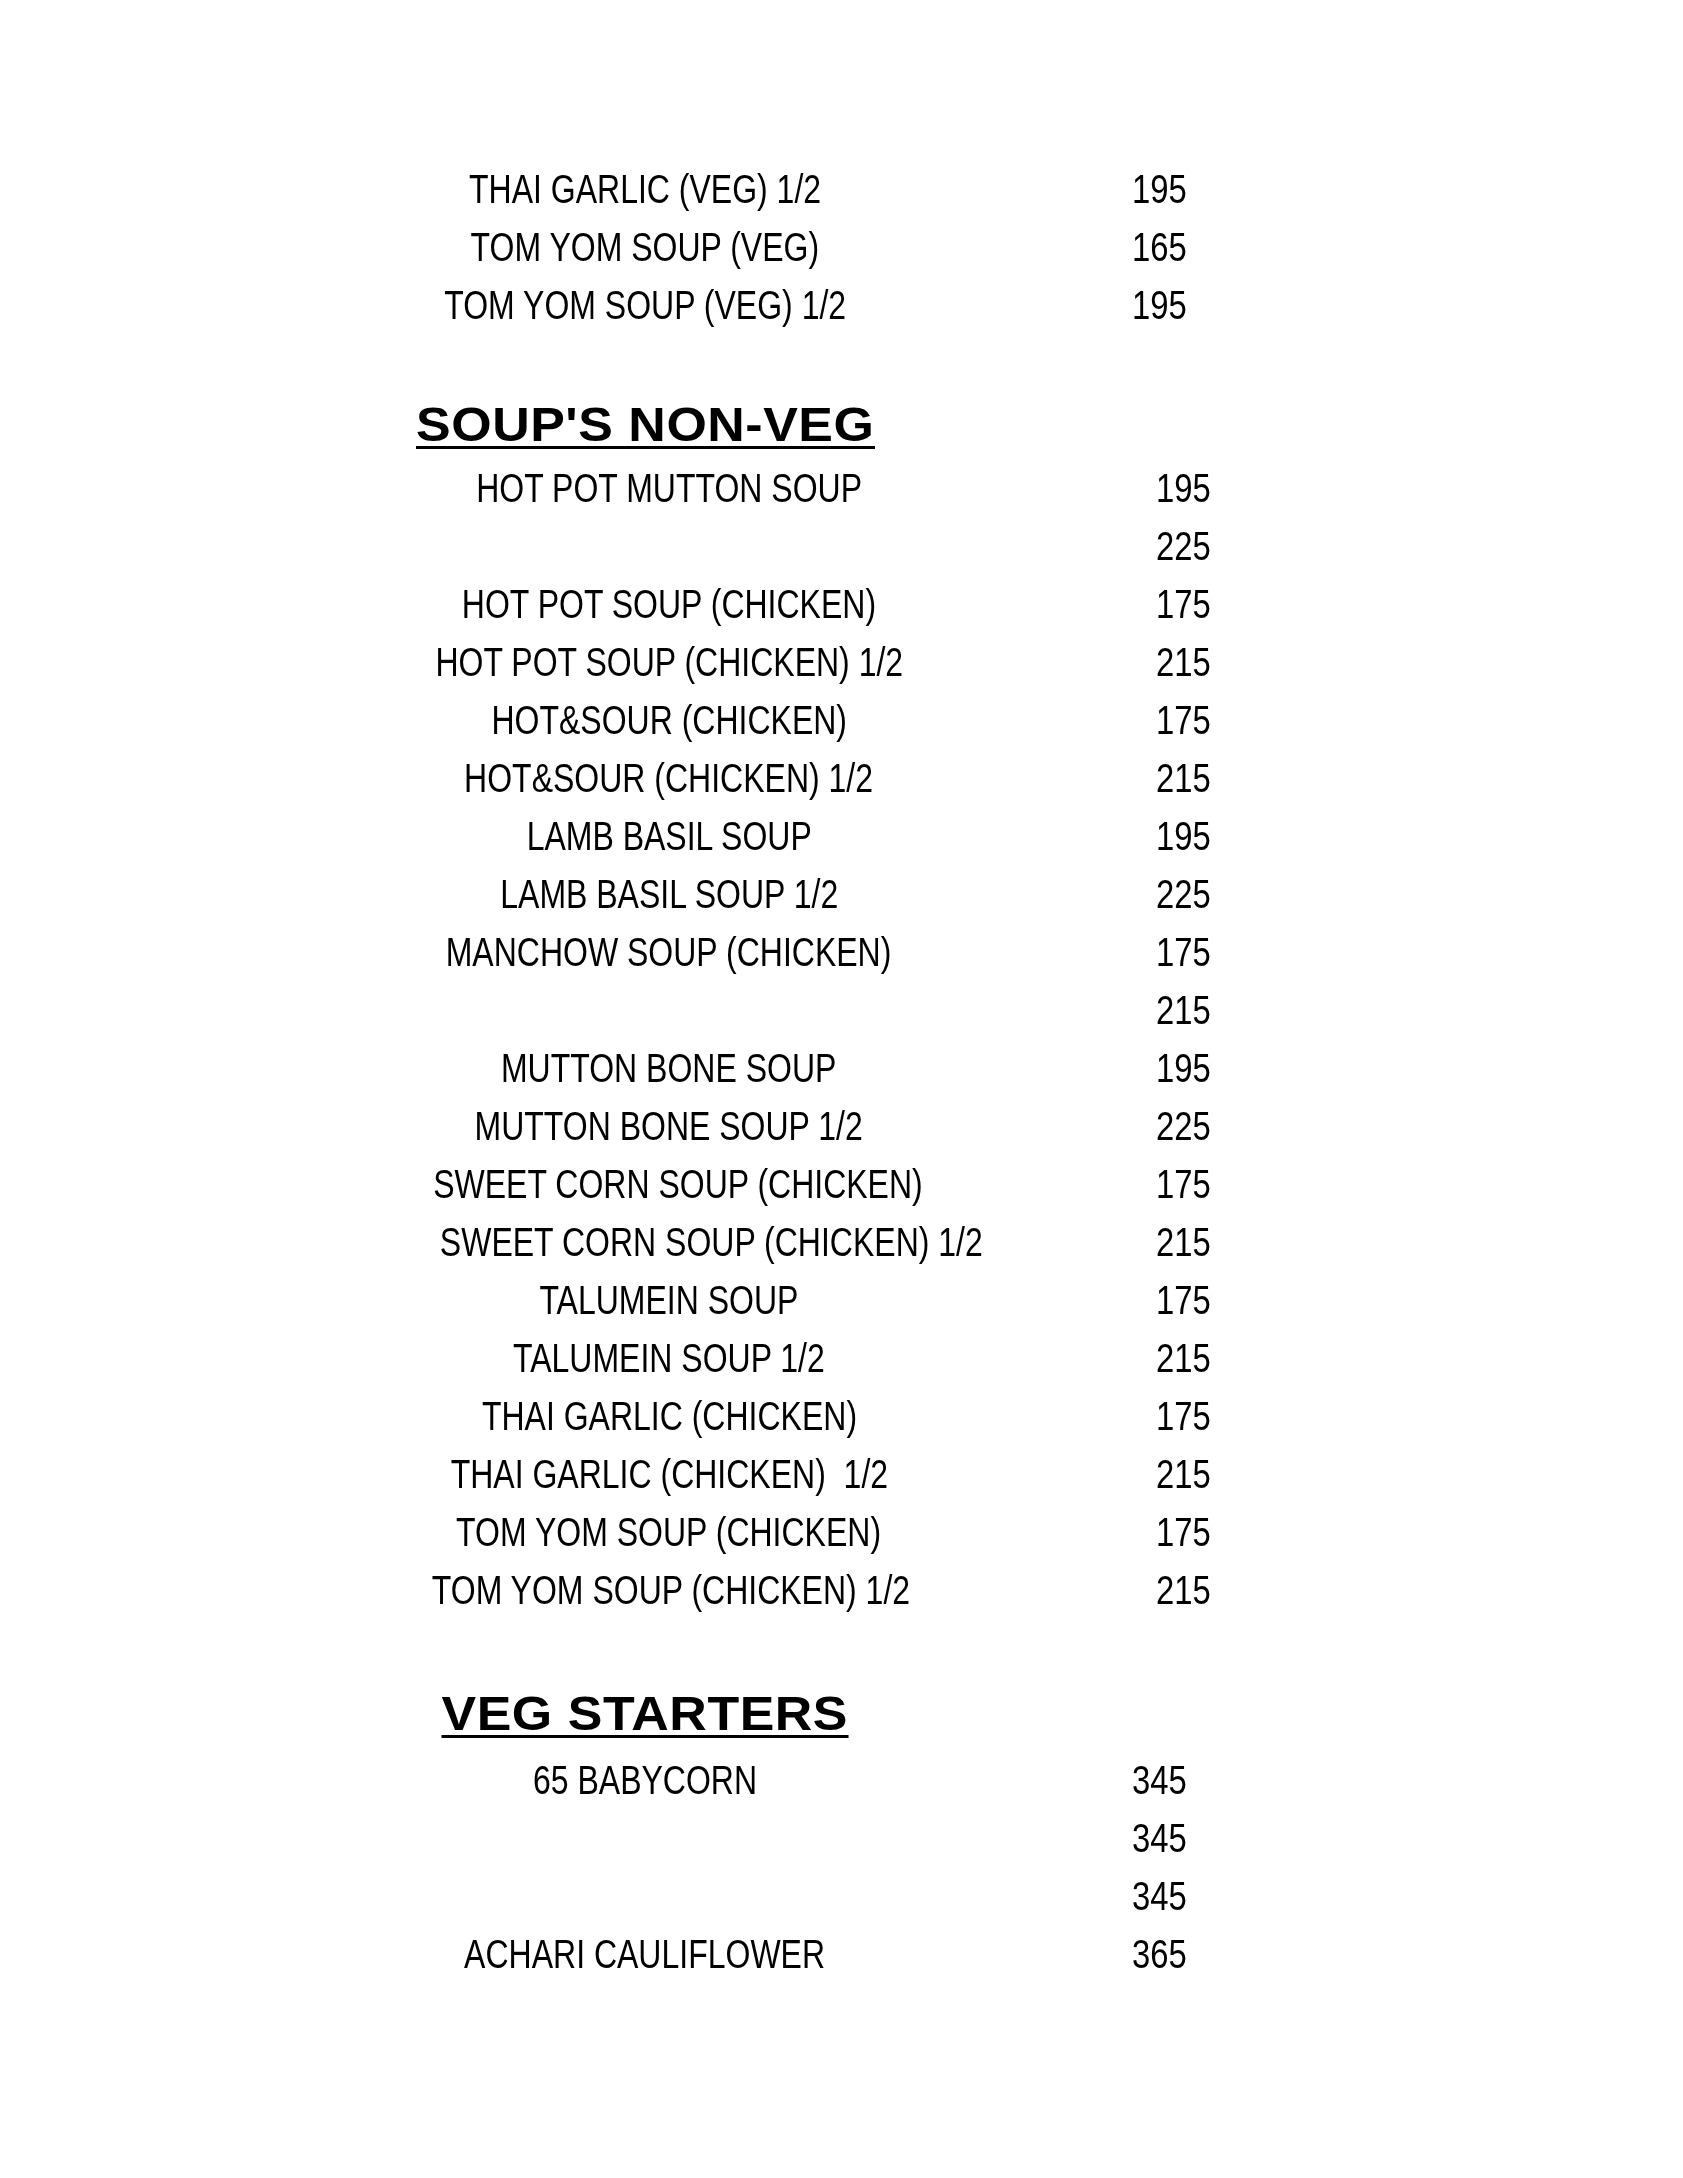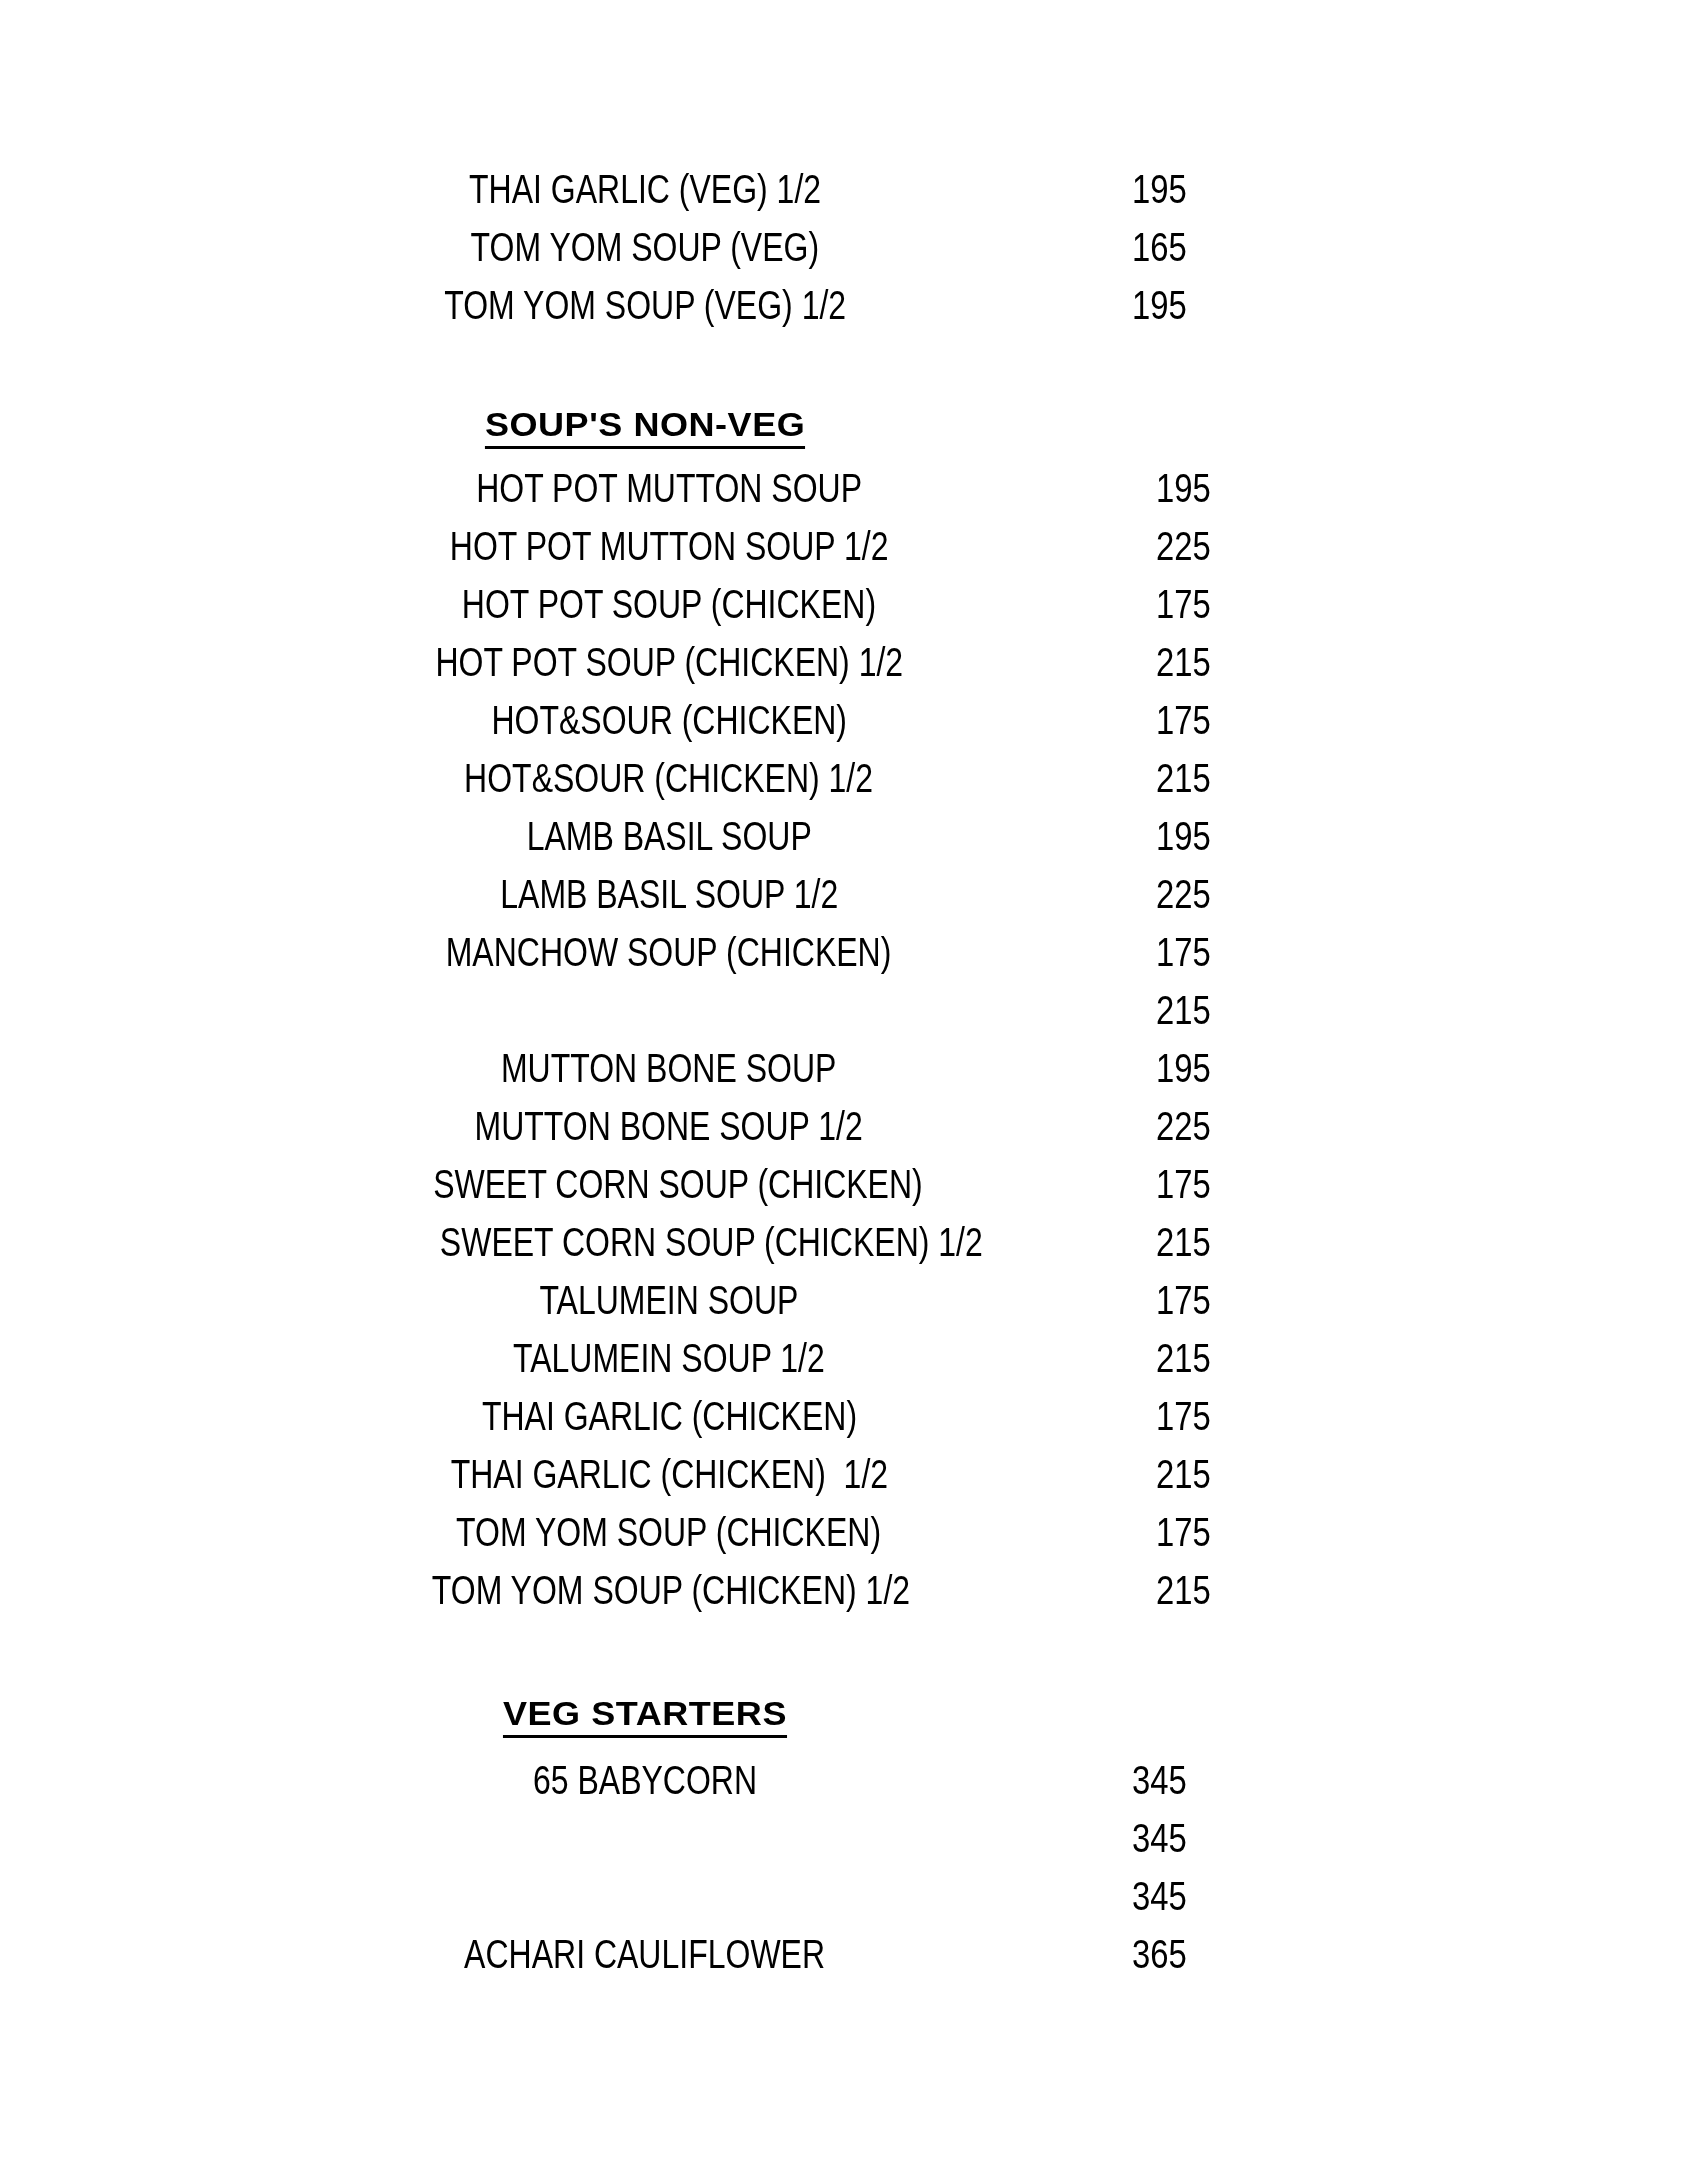--- a/index.html
+++ b/index.html
@@ -12,21 +12,21 @@
     font-family: "Liberation Sans", sans-serif; font-size: 40px; white-space: pre;
   }
   .item-name span { display: inline-block; transform: scaleX(0.8); transform-origin: center; }
   .item-price {
     position: absolute; right: 444px; width: 119px; 
     font-family: "Liberation Sans", sans-serif; font-size: 40px;
   }
   .item-price span { display: inline-block; transform: scaleX(0.82); transform-origin: right; }
   .heading {
     position: absolute; left: 348px; width: 594px; height: 50px; line-height: 50px; text-align: center;
-    font-family: "Liberation Sans", sans-serif; font-weight: 900; font-size: 34px;
+    font-family: "Liberation Sans", sans-serif; font-weight: 900; font-size: 49px;
   }
   .heading span {
     display: inline-block; transform: scaleX(1.06); transform-origin: center;
     border-bottom: 3px solid #000; line-height: 42px; padding-bottom: 1px; letter-spacing: 0.5px;
   }
 </style>
 </head>
 <body>
 
 <div class="page">
@@ -49,21 +49,20 @@
   <div class="heading" style="top:391px;">
     <span>SOUP'S NON-VEG</span>
   </div>
 
   <div class="section" style="top:451px;padding-left:24px;">
     <div class="row">
       <div class="item-name"><span>HOT POT MUTTON SOUP</span></div>
       <div class="item-price"><span>195</span></div>
     </div>
     <div class="row">
-      <div class="item-name"><span>HOT POT MUTTON SOUP 1/2</span></div>
       <div class="item-price"><span>225</span></div>
     </div>
     <div class="row">
       <div class="item-name"><span>HOT POT SOUP (CHICKEN)</span></div>
       <div class="item-price"><span>175</span></div>
     </div>
     <div class="row">
       <div class="item-name"><span>HOT POT SOUP (CHICKEN) 1/2</span></div>
       <div class="item-price"><span>215</span></div>
     </div>

